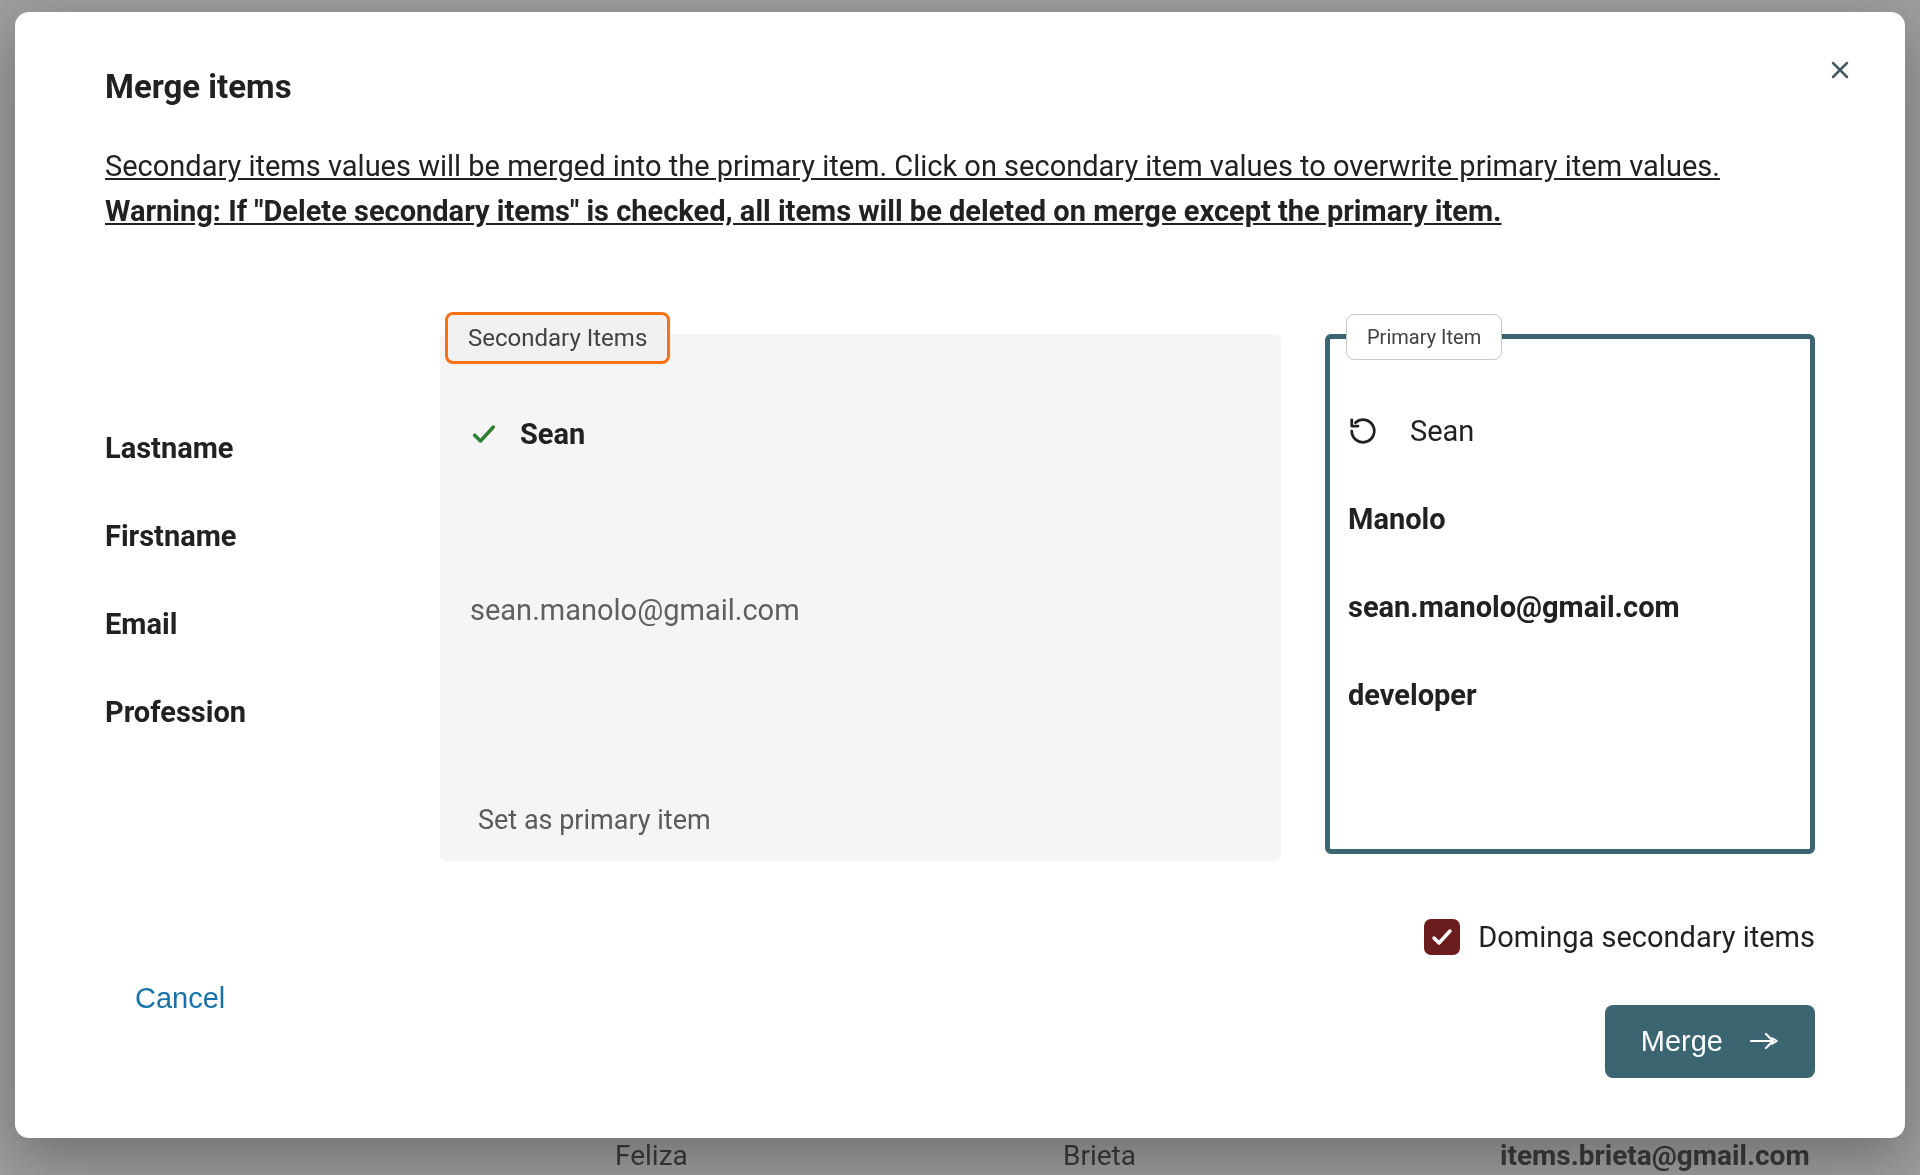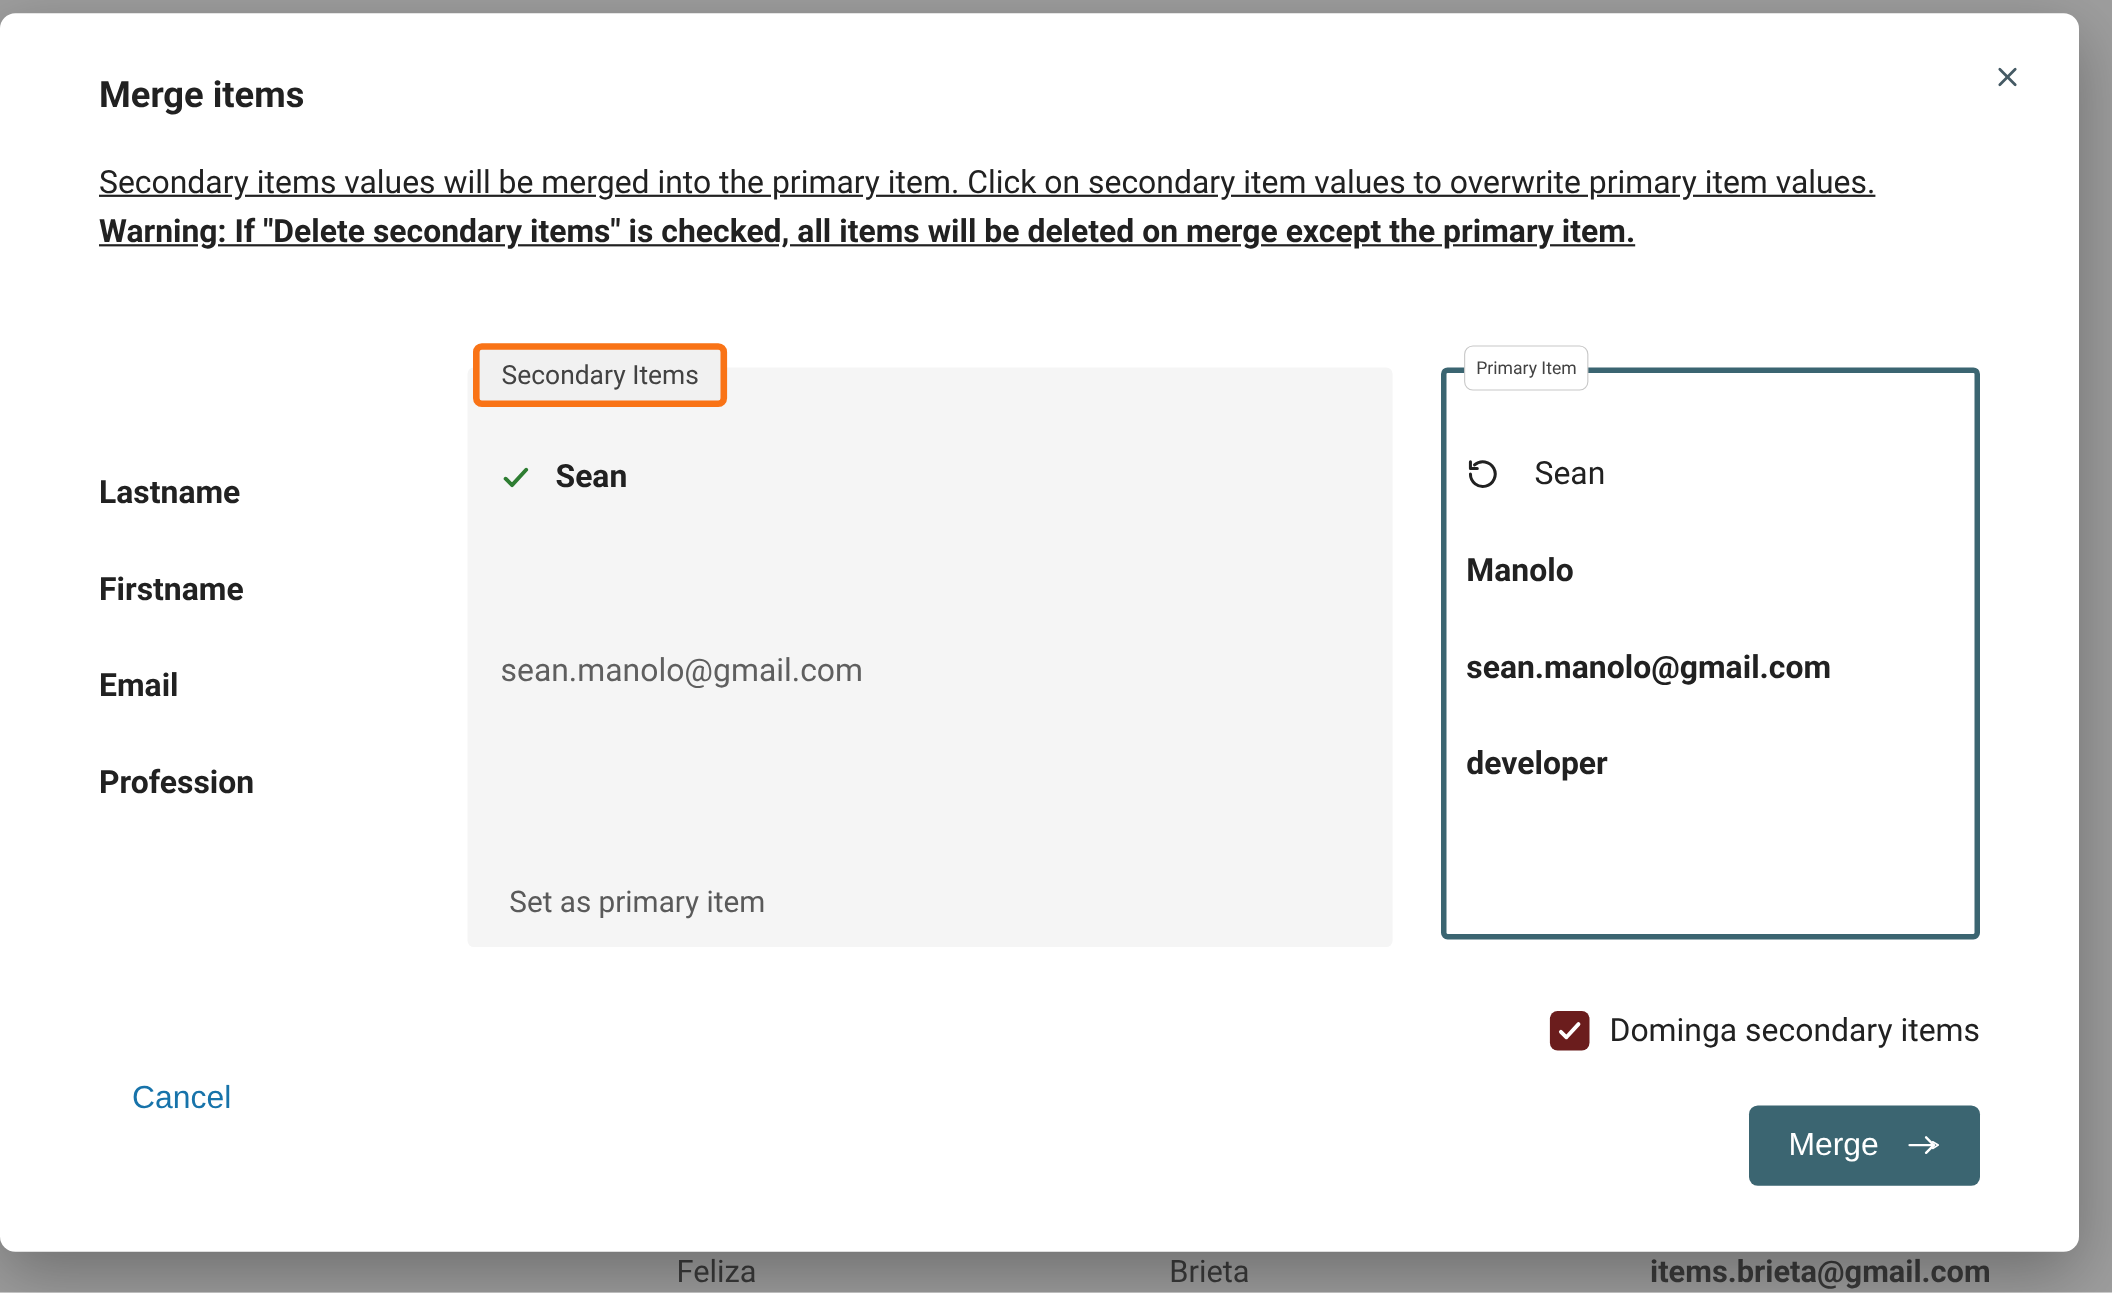--- a/index.html
+++ b/index.html
@@ -29,21 +29,21 @@
       align-items: center;
     }
     .modal-overlay {
       position: absolute;
       top: 0;
       left: 0;
       width: 100%;
       height: 100%;
       display: flex;
       align-items: flex-start;
-      justify-content: flex-start;
+      justify-content: center;
     }
     .modal {
       background: #ffffff;
       border-radius: 14px;
       width: 1890px;
       margin-top: 12px;
       padding: 55px 90px 60px 90px;
       position: relative;
       box-shadow: 0 20px 60px rgba(0,0,0,0.3);
     }
@@ -97,42 +97,42 @@
       flex: 1;
       position: relative;
       padding: 56px 30px 25px 30px;
       margin-right: 44px;
     }
     .panel-badge {
       position: absolute;
       top: -22px;
       left: 5px;
       background: #f1f1f1;
-      border: 6px solid #f97316;
+      border: 3px solid #f97316;
       border-radius: 8px;
       padding: 9px 20px;
       font-size: 24px;
       color: #424242;
     }
     .primary-panel {
       border: 5px solid #3b6571;
       border-radius: 6px;
       width: 490px;
       position: relative;
       padding: 48px 18px 110px 18px;
     }
     .primary-badge {
       position: absolute;
       top: -25px;
       left: 16px;
       background: #ffffff;
       border: 1px solid #c7c7c7;
       border-radius: 8px;
-      padding: 10px 10px;
-      font-size: 16px;
+      padding: 10px 20px;
+      font-size: 20px;
       color: #424242;
     }
     .value-row {
       height: 88px;
       display: flex;
       align-items: center;
       font-size: 29px;
       color: #212121;
     }
     .secondary-panel .value-row { padding-left: 0; }

